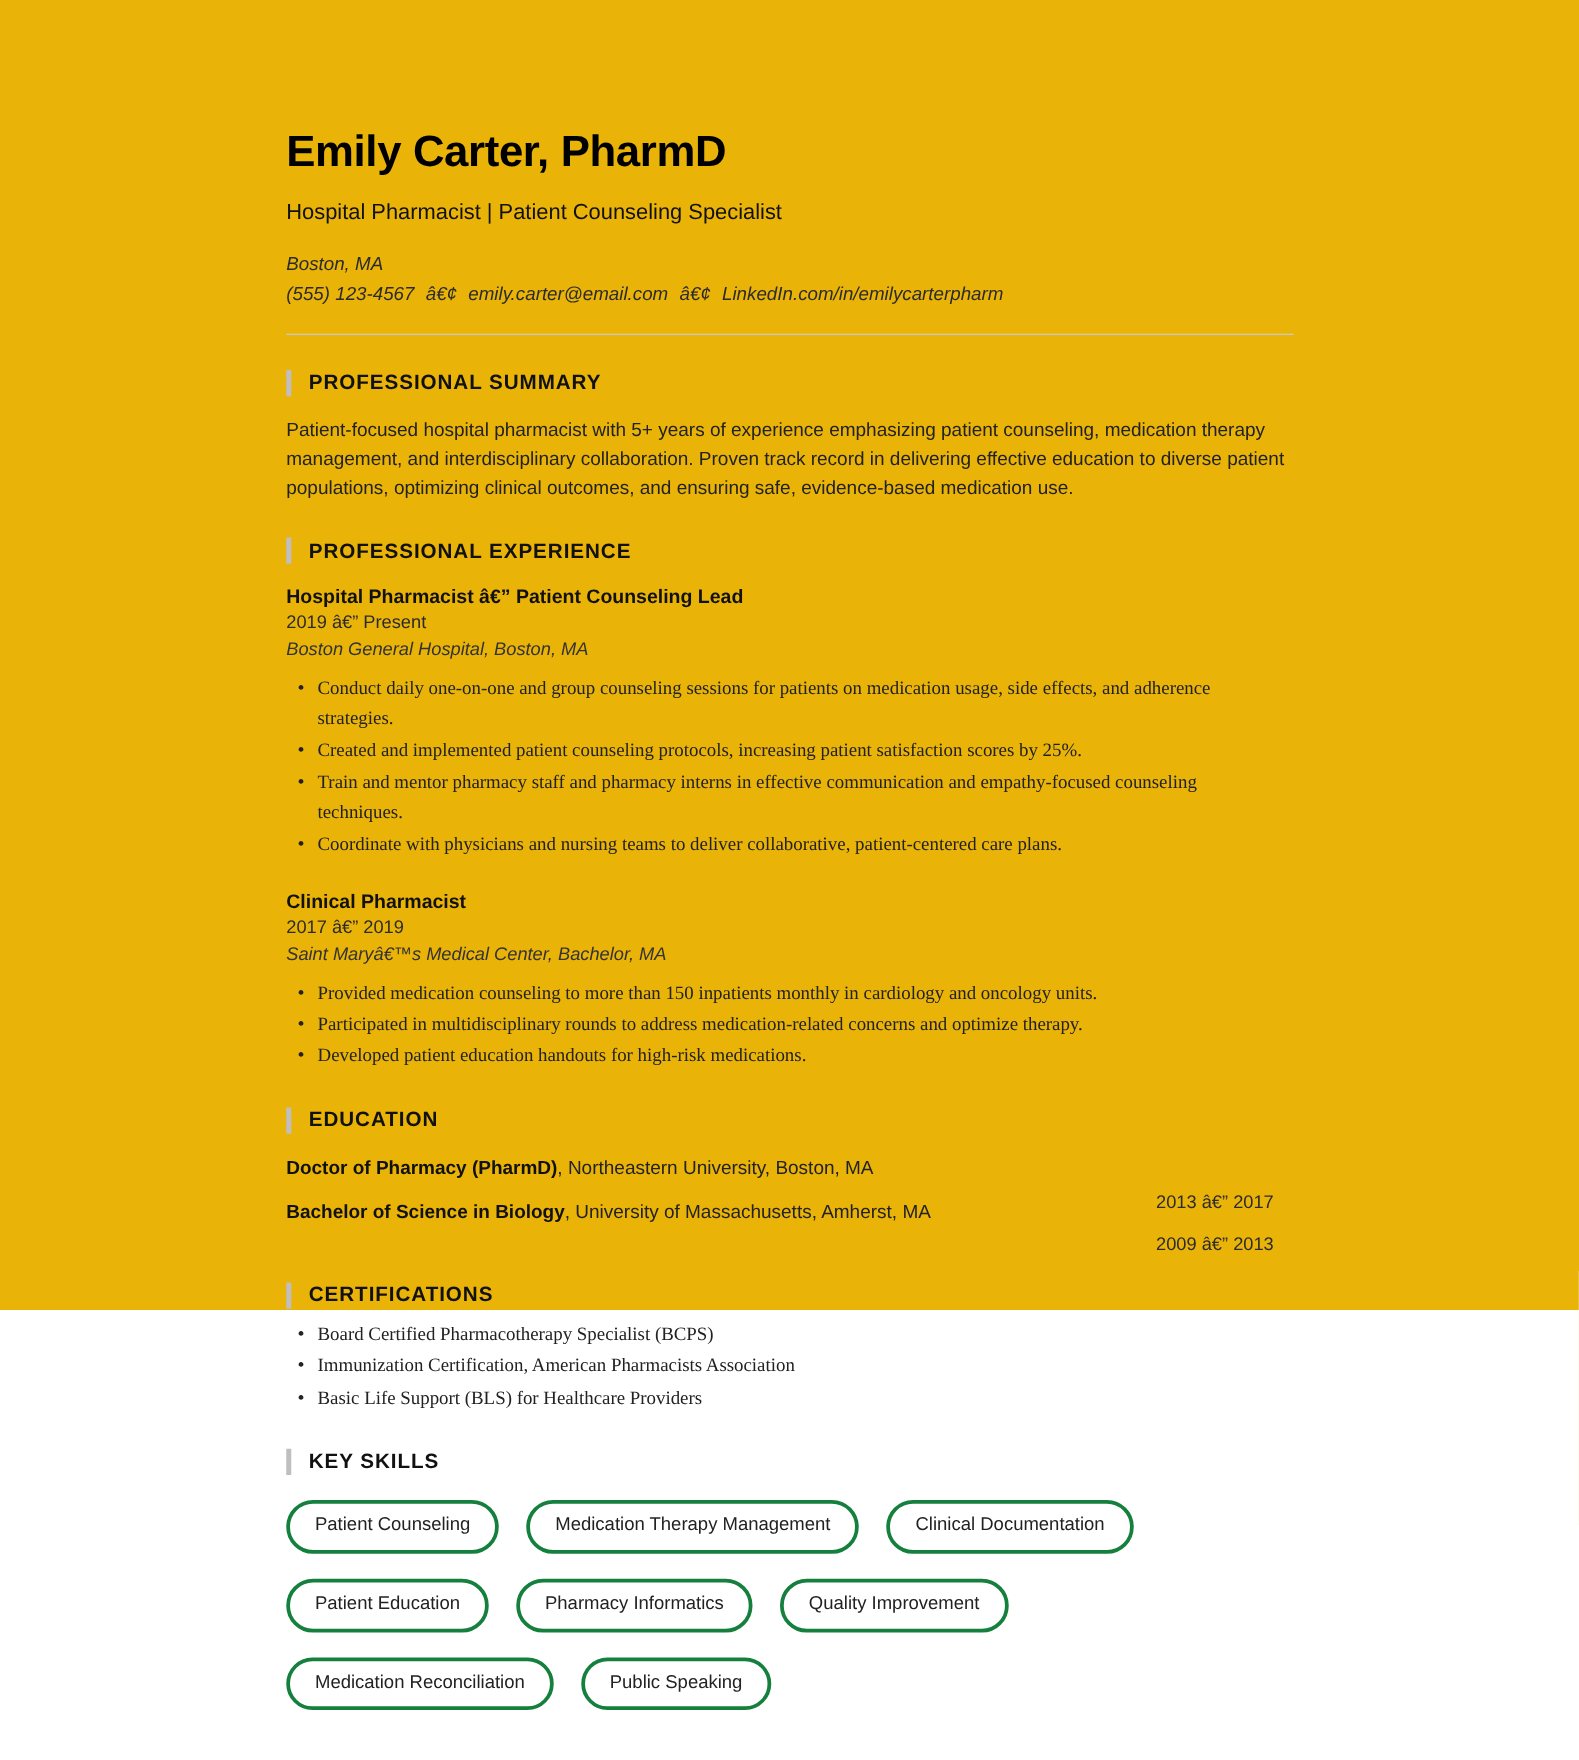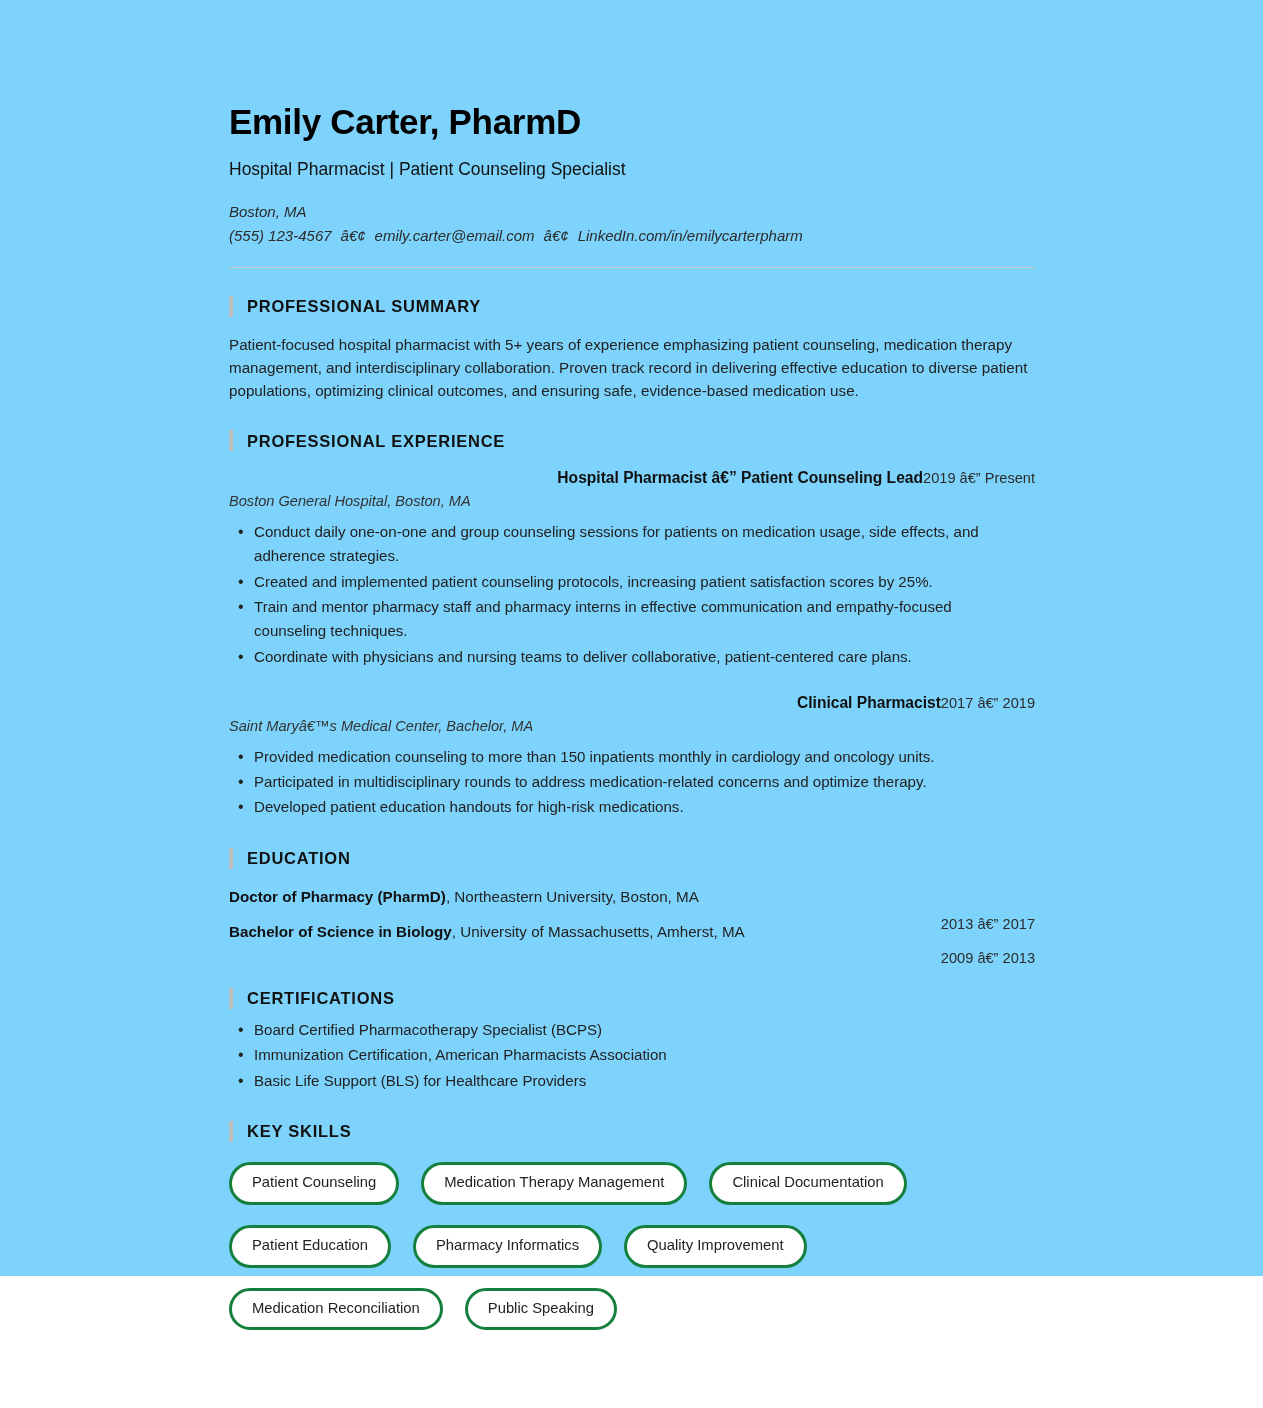--- a/index.html
+++ b/index.html
@@ -13,22 +13,22 @@
     width: 1263px;
     height: 1408px;
     font-family: "Liberation Sans", sans-serif;
     color: #1a1a1a;
     overflow: hidden;
   }
 
   .page {
     position: relative;
     width: 1263px;
-    height: 1276px;
-    background: #7dd3fc;
+    height: 1048px;
+    background: #eab308;
   }
 
   .sheet {
     position: absolute;
     left: 229px;
     top: 0;
     width: 806px;
   }
 
   
@@ -105,23 +105,24 @@
     width: 800px;
   }
 
   
   .job {
     margin-top: 17px;
   }
   .job.second { margin-top: 24px; }
   .job-row {
     display: flex;
-    justify-content: flex-end;
+    justify-content: space-between;
     align-items: baseline;
     width: 806px;
+    flex-direction: column;
   }
   .job-title {
     font-size: 15.6px;
     font-weight: bold;
     color: #111111;
     line-height: 1.3;
   }
   .job-dates {
     font-size: 14.6px;
     color: #2b2b2b;
@@ -133,20 +134,21 @@
     font-style: italic;
     color: #333333;
     margin-top: 3px;
     line-height: 1.3;
   }
 
   ul.bullets {
     list-style: none;
     margin: 9px 0 0 0;
     padding: 0;
+    font-family: Liberation Serif, serif;
   }
   ul.bullets li {
     position: relative;
     font-size: 15.1px;
     line-height: 1.62;
     color: #222222;
     padding-left: 25px;
     margin-bottom: 1px;
     max-width: 790px;
   }
@@ -175,21 +177,21 @@
     color: #222222;
     line-height: 1.45;
     margin-bottom: 13px;
   }
   .edu-line b {
     font-weight: bold;
     color: #111111;
   }
   .edu-dates {
     position: absolute;
-    right: 0;
+    right: 16px;
     top: 28px;
     text-align: right;
   }
   .edu-date {
     font-size: 14.6px;
     color: #2b2b2b;
     line-height: 1.45;
     margin-bottom: 13px;
     white-space: nowrap;
   }

